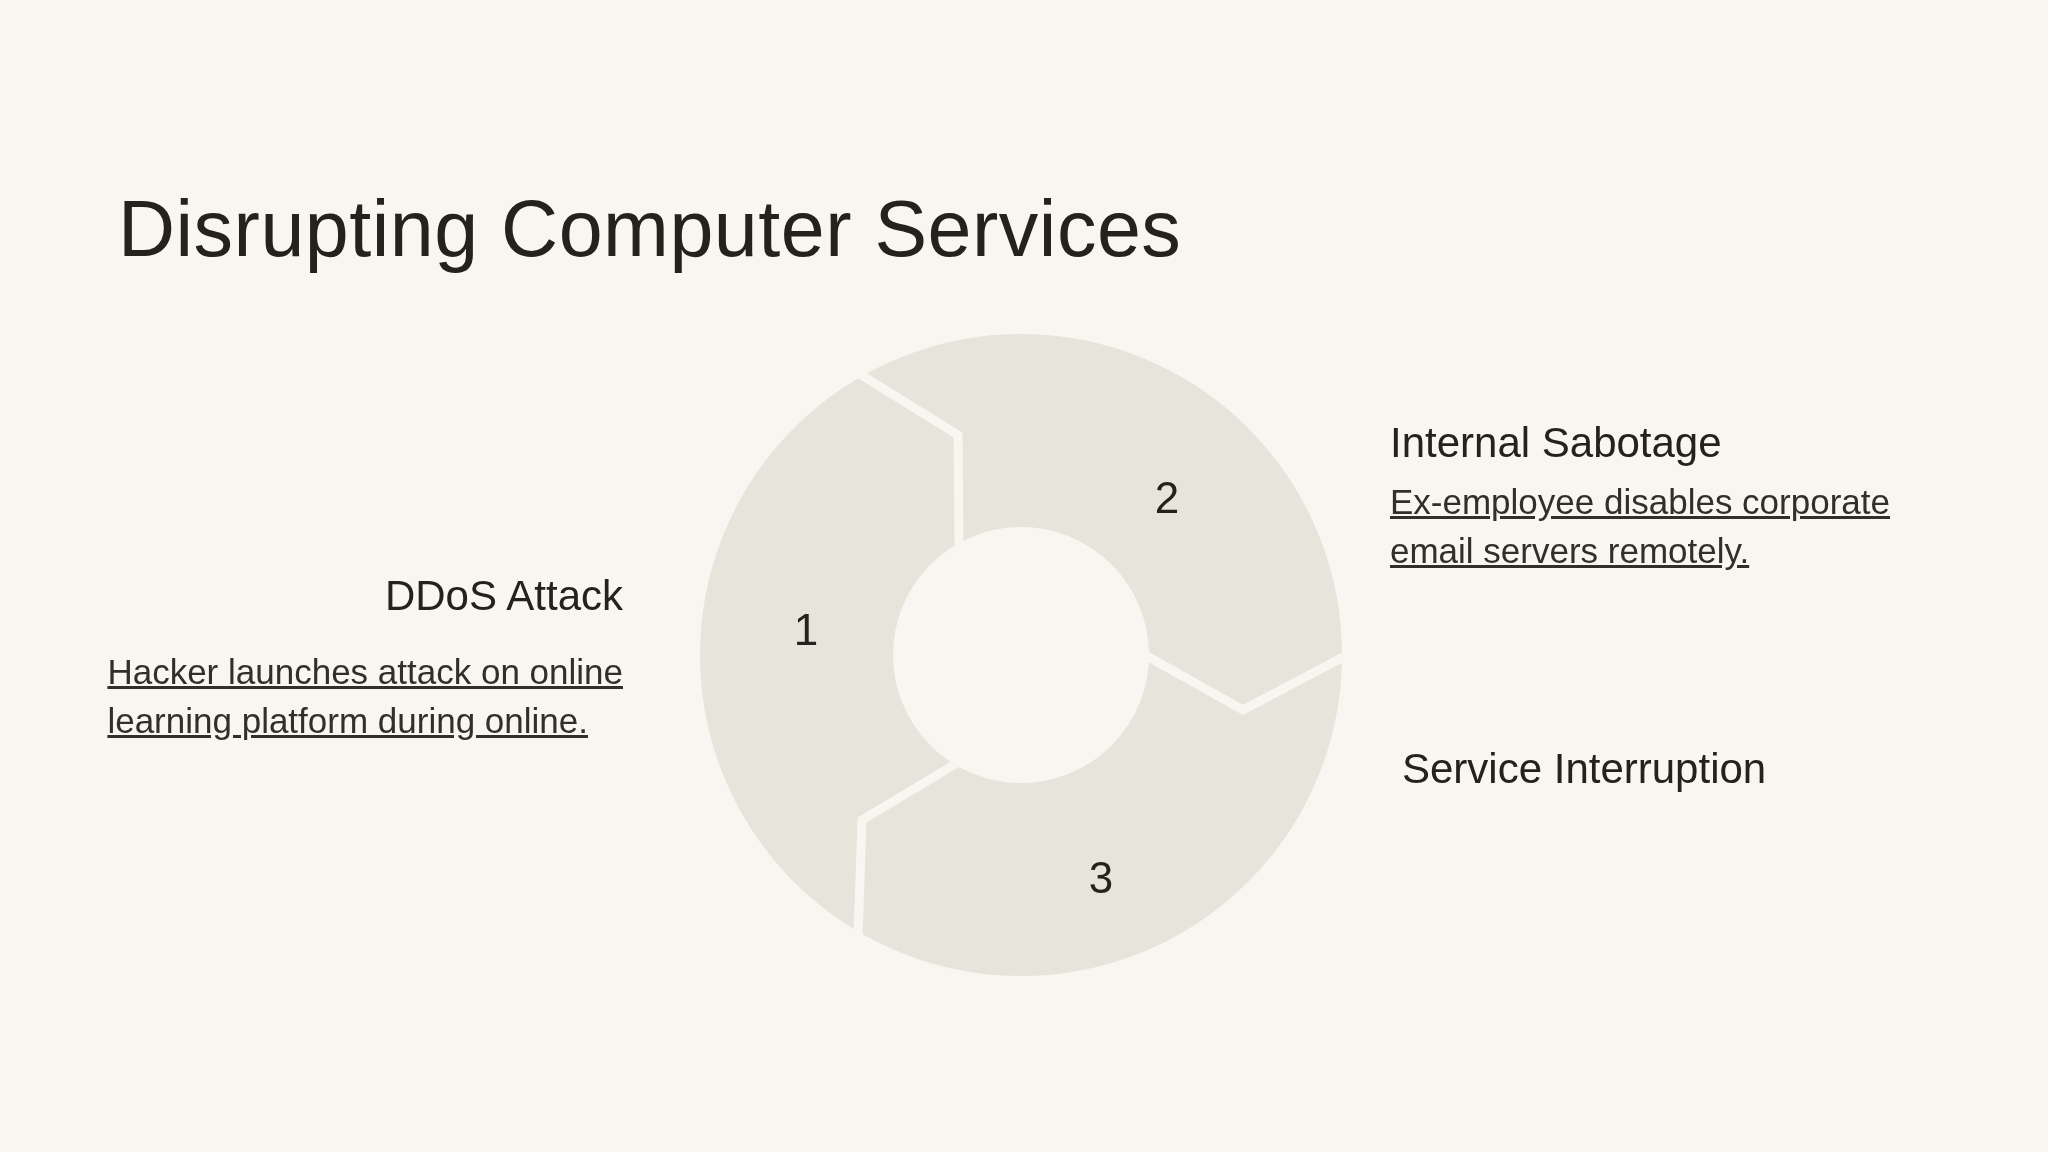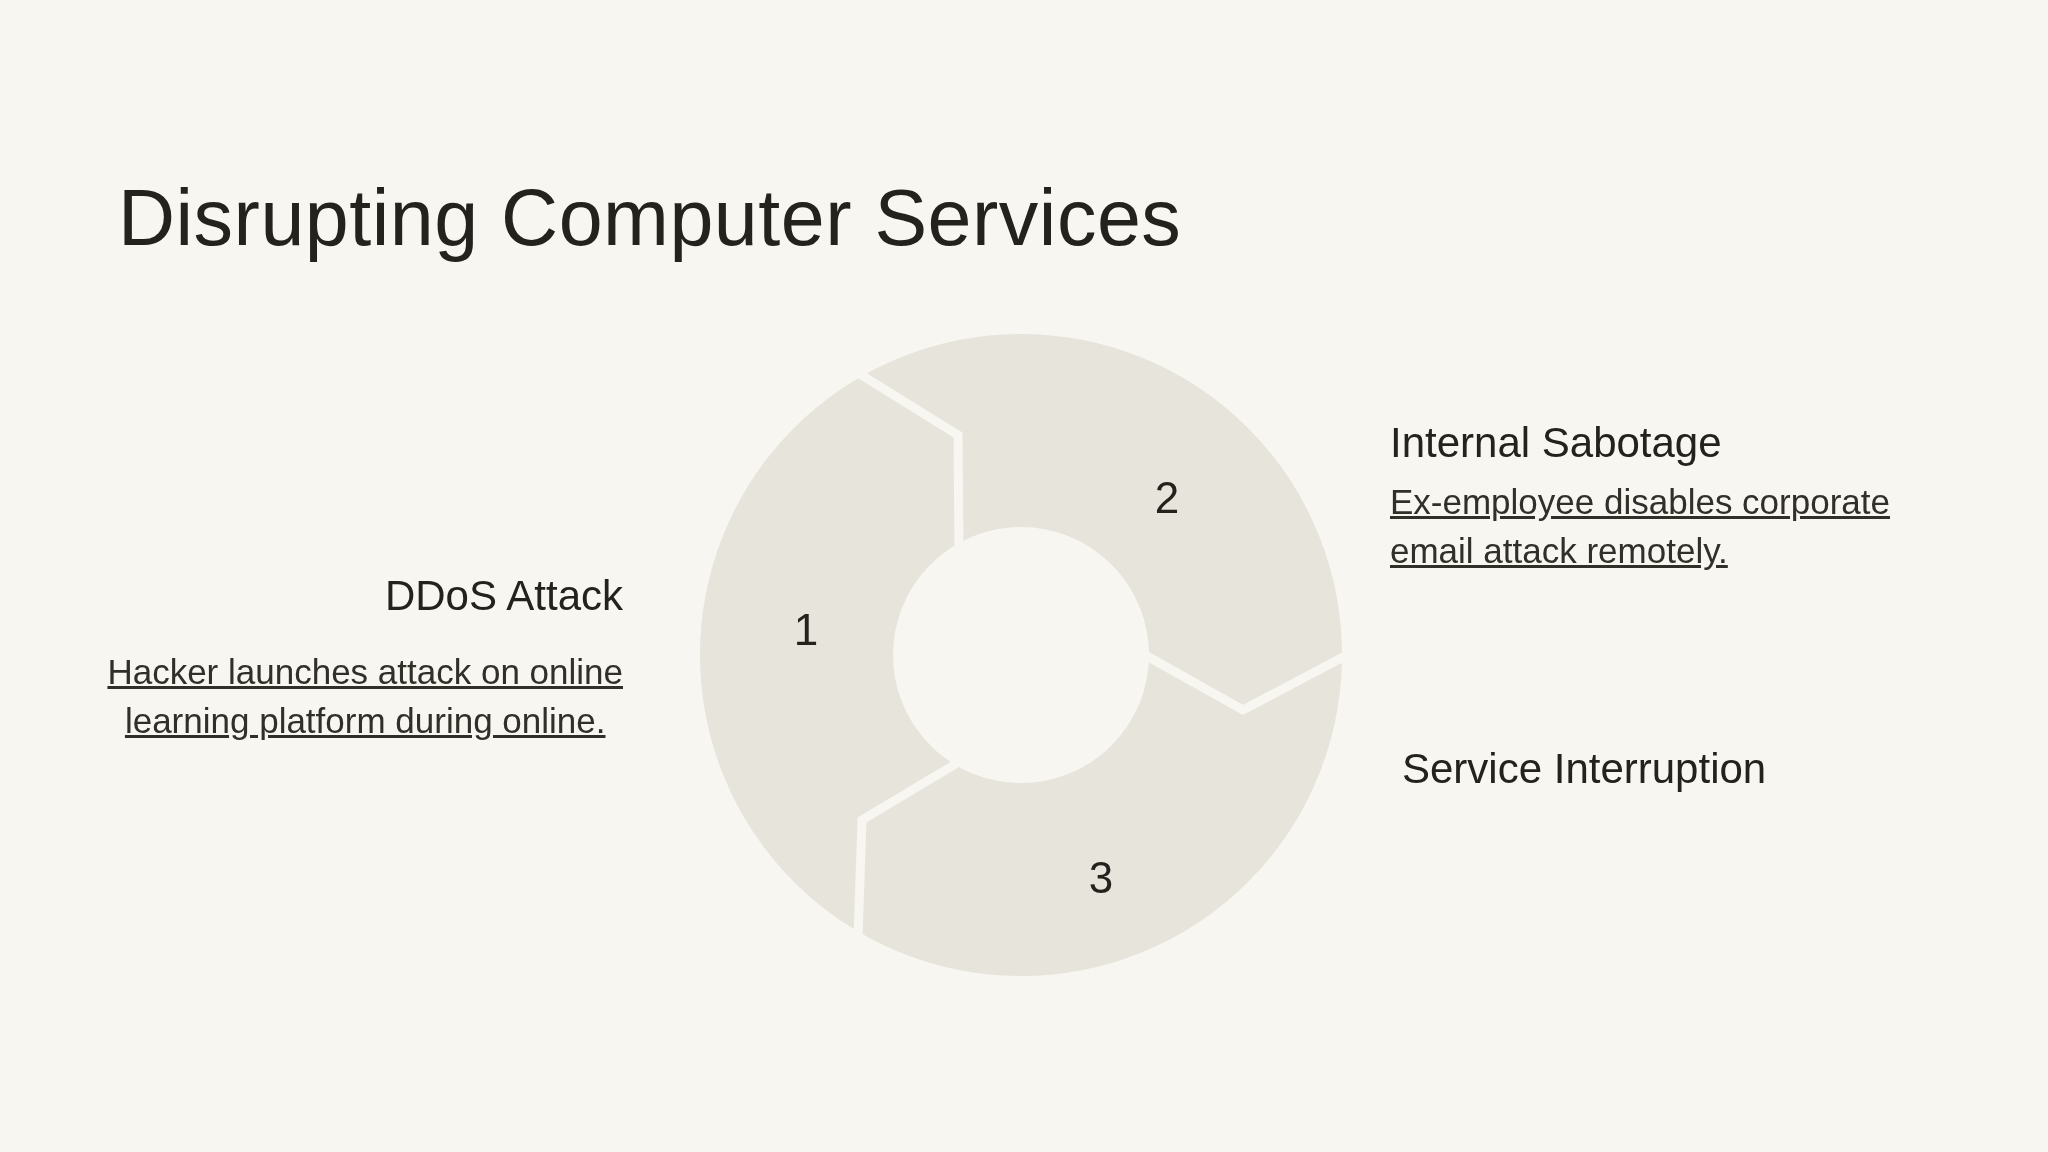--- a/index.html
+++ b/index.html
@@ -10,21 +10,21 @@
   }
   html,body{margin:0;padding:0;background:#dadada;}
   .slide{
     position:relative;
     width:2048px;height:1152px;
     background:var(--bg);
     font-family:"Liberation Sans",sans-serif;
     overflow:hidden;
   }
   .title{
-    position:absolute;left:118px;top:178px;
+    position:absolute;left:118px;top:189px;
     font-size:79px;line-height:1;letter-spacing:.5px;
     color:var(--heading);
     white-space:nowrap;
   }
   .cycle{
     position:absolute;left:0;top:0;width:2048px;height:1152px;
   }
   .ring{fill:none;stroke:var(--segment);stroke-width:193;}
   .sep{fill:none;stroke:var(--bg);stroke-width:9;stroke-linejoin:miter;}
   .seg-num{
@@ -37,21 +37,21 @@
     color:var(--heading);
     white-space:nowrap;
   }
   .callout-body{
     position:absolute;
     font-size:35px;line-height:49px;
     color:var(--body);
     white-space:nowrap;
     text-decoration:underline;
   }
-  .align-right{right:1425px;text-align:center;}
+  .align-right{right:1425px;text-align:left;}
   .align-left{left:1390px;text-align:left;}
   #ddos-heading{top:575px;}
   #ddos-body{top:647px;}
   #sabotage-heading{top:422px;}
   #sabotage-body{top:477px;}
   #interruption-heading{top:748px;margin-left:12px;}
   #interruption-body{top:823px;}
 </style>
 </head>
 <body>
@@ -72,18 +72,18 @@
 
   <div id="ddos-heading" class="callout-heading align-right">DDoS Attack</div>
   <div id="ddos-body" class="callout-body align-right">
     <div>Hacker launches attack on online</div>
     <div>learning platform during online.</div>
   </div>
 
   <div id="sabotage-heading" class="callout-heading align-left">Internal Sabotage</div>
   <div id="sabotage-body" class="callout-body align-left">
     <div>Ex-employee disables corporate</div>
-    <div>email attack remotely.</div>
+    <div>email servers remotely.</div>
   </div>
 
   <div id="interruption-heading" class="callout-heading align-left">Service Interruption</div>
 
 </div>
 
 </body></html>

